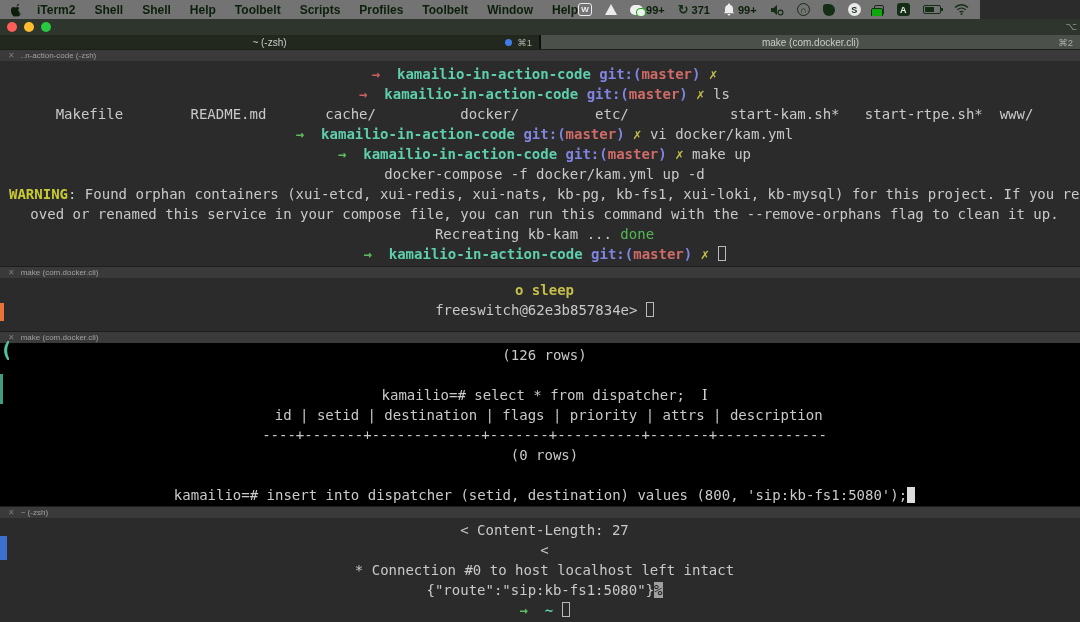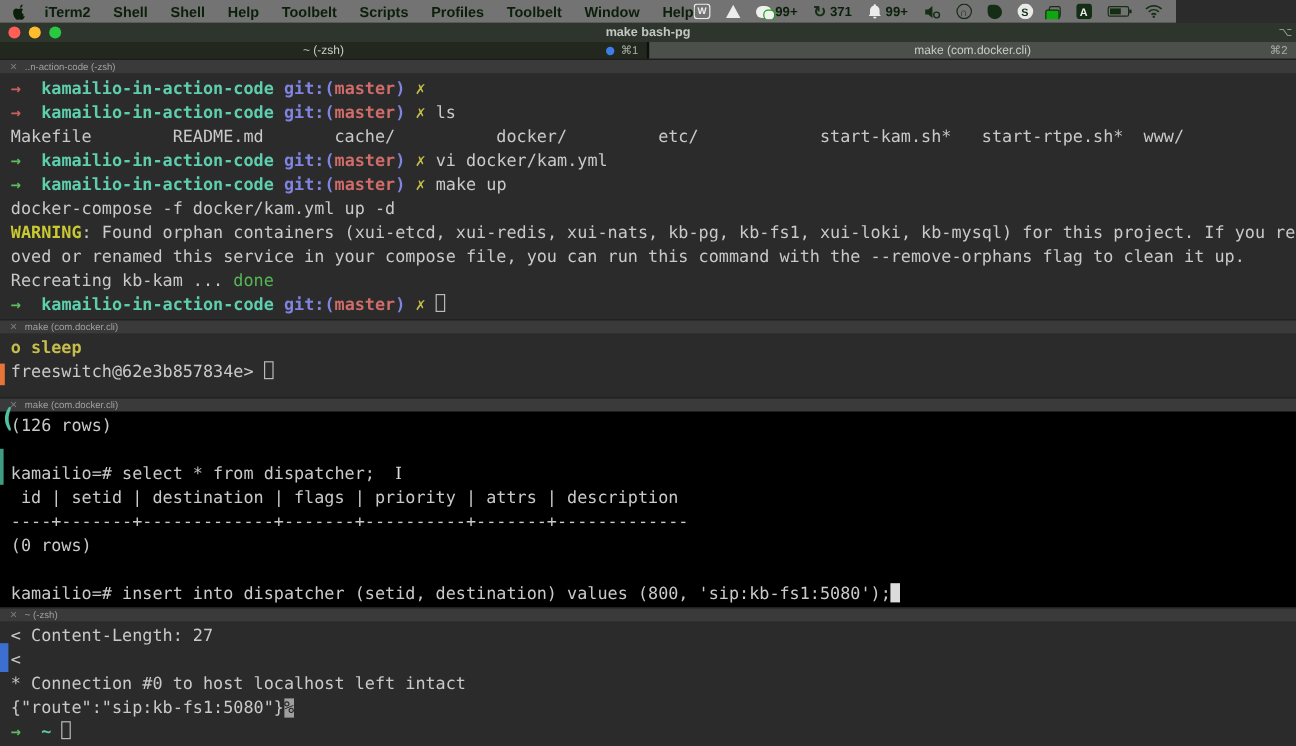--- a/index.html
+++ b/index.html
@@ -57,21 +57,21 @@
 
   
   .pane-strip { position:absolute; left:0; width:1080px; height:12px; background:#3a3a3a;
     border-top:1px solid #1d1d1d; display:flex; align-items:center; padding-left:8px; gap:6px; }
   .strip-x { font-size:8px; color:#7c7c7c; line-height:1; }
   .strip-title { font-size:8px; color:#a0a0a0; line-height:1; }
   .pane { position:absolute; left:0; width:1080px; overflow:hidden; background:#2b2b2b;
     font-family:"DejaVu Sans Mono","DejaVu Sans",monospace; font-size:14px; line-height:20px; color:#c9c9c9;
     padding:2px 0 0 9px; white-space:pre; }
   .pane.black { background:#000; }
-  .tline { height:20px; white-space:pre; }
+  .tline { height:20px; white-space:pre;text-align:center; }
   .c-cyan { color:#5ecfac; font-weight:bold; }
   .c-blue { color:#8084e0; font-weight:bold; }
   .c-red  { color:#cf6b68; font-weight:bold; }
   .c-yel  { color:#c6be4a; font-weight:bold; }
   .c-warn { color:#c9c932; font-weight:bold; }
   .c-grn  { color:#55b855; }
   .c-ga   { color:#5fbb5f; font-weight:bold; }
   .c-ra   { color:#c9615e; font-weight:bold; }
   .c-ibeam{ font-family:"DejaVu Serif",serif; color:#dcdcdc; }
   .inv { background:#9f9f9f; color:#1c1c1c; }
@@ -171,21 +171,20 @@
       <span class="sicon">
         <span class="slabel">Sun</span>
       </span>
     </div>
 </div>
 
 <div id="titlebar">
   <span class="tl" style="background:#ff5f57"></span>
   <span class="tl" style="background:#febc2e"></span>
   <span class="tl" style="background:#28c840"></span>
-  <span id="win-title">make bash-pg</span>
   <span id="title-right-hint">⌥</span>
 </div>
 
 <div id="tabbar">
     <div class="tab">
       <span class="tab-title">~ (-zsh)</span>
       <span class="tab-right">
         <span class="tab-dot"></span>
         <span class="tab-cmd">⌘1</span>
       </span>

